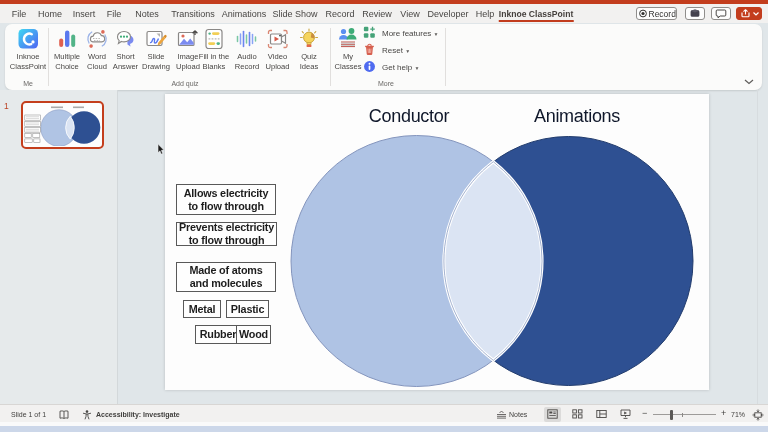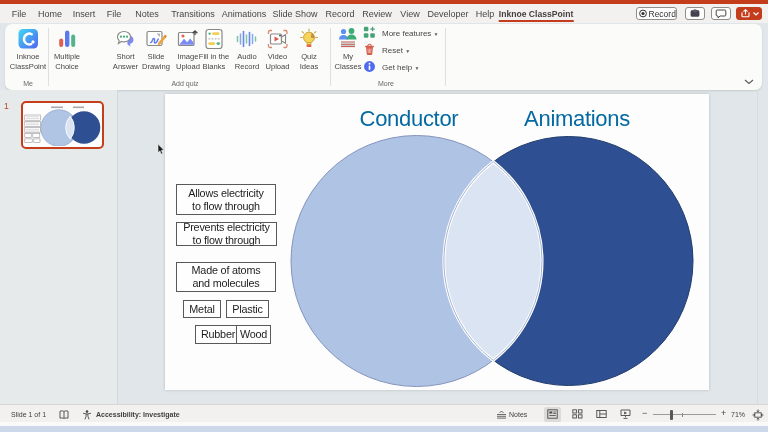--- a/index.html
+++ b/index.html
@@ -20,22 +20,22 @@
 .sect { position:absolute; top:56px; font-size:7px; color:#6b6967; transform:translateX(-50%); }
 .vsep { position:absolute; top:4px; height:58px; width:1px; background:#e1dfdd; }
 .stk { position:absolute; font-size:8px; color:#484644; white-space:nowrap; }
 .stk svg { vertical-align:-3px; margin-right:6px; }
 .car { color:#605e5c; font-size:5px; }
 
 #panel { left:0; top:90px; width:117px; height:314px; background:#e6eaeb; }
 #pdiv { left:117px; top:90px; width:1px; height:314px; background:#d3d8da; }
 #sbar { left:757px; top:90px; width:1px; height:314px; background:#d7dcdf; }
 #slide { left:165px; top:94px; width:544px; height:296px; background:#fdfdfd; box-shadow:0 0 3px rgba(0,0,0,0.18); }
-.vtitle { position:absolute; top:106px; font-size:22px; color:#0369a1; transform:translateX(-50%); letter-spacing:-0.3px; }
-.lbox { position:absolute; background:#fefefe; border:1px solid #595959; color:#1d1d1d; font-weight:normal; font-size:10.8px; line-height:12.8px; letter-spacing:-0.2px; text-align:center; display:flex; align-items:center; justify-content:center; }
+.vtitle { position:absolute; top:106px; font-size:18px; color:#0f172a; transform:translateX(-50%); letter-spacing:-0.3px; }
+.lbox { position:absolute; background:#fefefe; border:1px solid #595959; color:#1d1d1d; font-weight:bold; font-size:10.8px; line-height:12.8px; letter-spacing:-0.2px; text-align:center; display:flex; align-items:center; justify-content:center; }
 
 #thumb { left:21px; top:101px; width:83px; height:48px; border:2.5px solid #c43e1c; border-radius:5px; background:#fdfdfd; overflow:hidden; }
 
 #status { left:0; top:404px; width:768px; height:18px; background:#f2f1f0; border-top:1px solid #d8d6d4; font-size:7px; color:#3f3e3c; }
 #bstrip1 { left:0; top:422px; width:768px; height:4px; background:#fafafa; }
 #bstrip2 { left:0; top:426px; width:768px; height:6px; background:#ccd7e9; }
 </style>
 </head>
 <body>
 <div class="abs" id="topstrip"></div>
@@ -105,20 +105,34 @@
 
   <div class="rbtn" style="left:62px">
     <svg width="22" height="22" viewBox="0 0 22 22">
       <rect x="3.2" y="10.5" width="4" height="8.5" rx="2" fill="#e0604f"></rect>
       <rect x="9" y="2.5" width="4.4" height="16.5" rx="2.2" fill="#5b79ee"></rect>
       <rect x="15.2" y="6.5" width="4" height="12.5" rx="2" fill="#52b488"></rect>
     </svg>
     <div class="rlab">Multiple<br>Choice</div>
   </div>
 
+  <div class="rbtn" style="left:92px">
+    <svg width="22" height="22" viewBox="0 0 22 22">
+      <path d="M3.2 15.5 A 8.3 8.3 0 0 1 6.2 3.7" fill="none" stroke="#9bb3e8" stroke-width="1.3"></path>
+      <path d="M18.8 6.5 A 8.3 8.3 0 0 1 15.8 18.3" fill="none" stroke="#9bb3e8" stroke-width="1.3"></path>
+      <circle cx="16.9" cy="3.9" r="1.8" fill="#dd6a57"></circle>
+      <circle cx="5.1" cy="18.1" r="1.8" fill="#dd6a57"></circle>
+      <path d="M6.8 13.9 a2.9 2.9 0 0 1 .4-5.75 a4.2 4.2 0 0 1 8.1 -0.5 a2.7 2.7 0 0 1 .5 6.2 z" fill="#fff" stroke="#8a8886" stroke-width="1.1"></path>
+      <g stroke="#b9b7b5" stroke-width="1" stroke-dasharray="1.5 1.2">
+          <line x1="7" y1="10.5" x2="15" y2="10.5"></line>
+          <line x1="8" y1="12.6" x2="14" y2="12.6"></line>
+        </g>
+    </svg>
+    <div class="rlab">Word<br>Cloud</div>
+  </div>
 
   <div class="rbtn" style="left:120.5px">
     <svg width="24" height="22" viewBox="0 0 24 22">
       <path d="M13 7 a6 4.8 0 0 1 6.5 5 a6 4.8 0 0 1 -3.5 4 l0.5 2.5 -3 -2 z" fill="#7b8bf0"></path>
       <path d="M10 3.5 a6.5 5.2 0 0 1 6.5 5.2 a6.5 5.2 0 0 1 -6.5 5.2 a7.6 7.6 0 0 1 -2.6 -0.45 l-3 2.1 0.8 -3 a6.5 5.2 0 0 1 -1.7 -3.85 a6.5 5.2 0 0 1 6.5 -5.2 z" fill="#fff" stroke="#8a8886" stroke-width="1.1"></path>
       <circle cx="7" cy="8.7" r="1.1" fill="#3eac77"></circle>
         <circle cx="10" cy="8.7" r="1.1" fill="#3eac77"></circle>
         <circle cx="13" cy="8.7" r="1.1" fill="#3eac77"></circle>
     </svg>
     <div class="rlab">Short<br>Answer</div>

